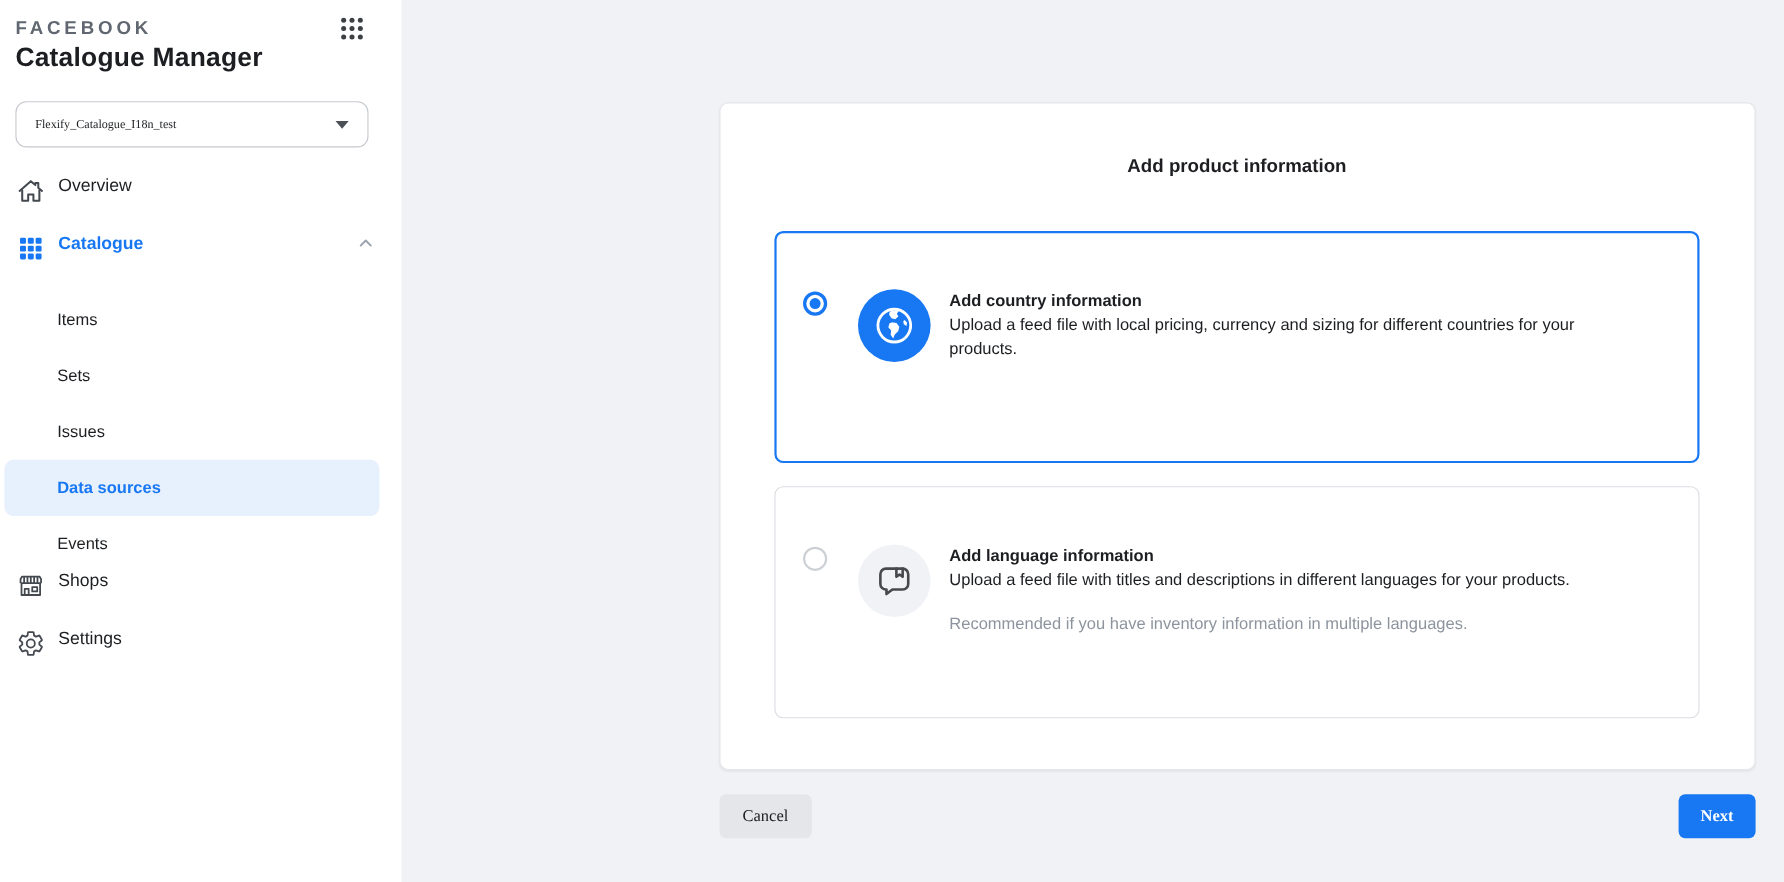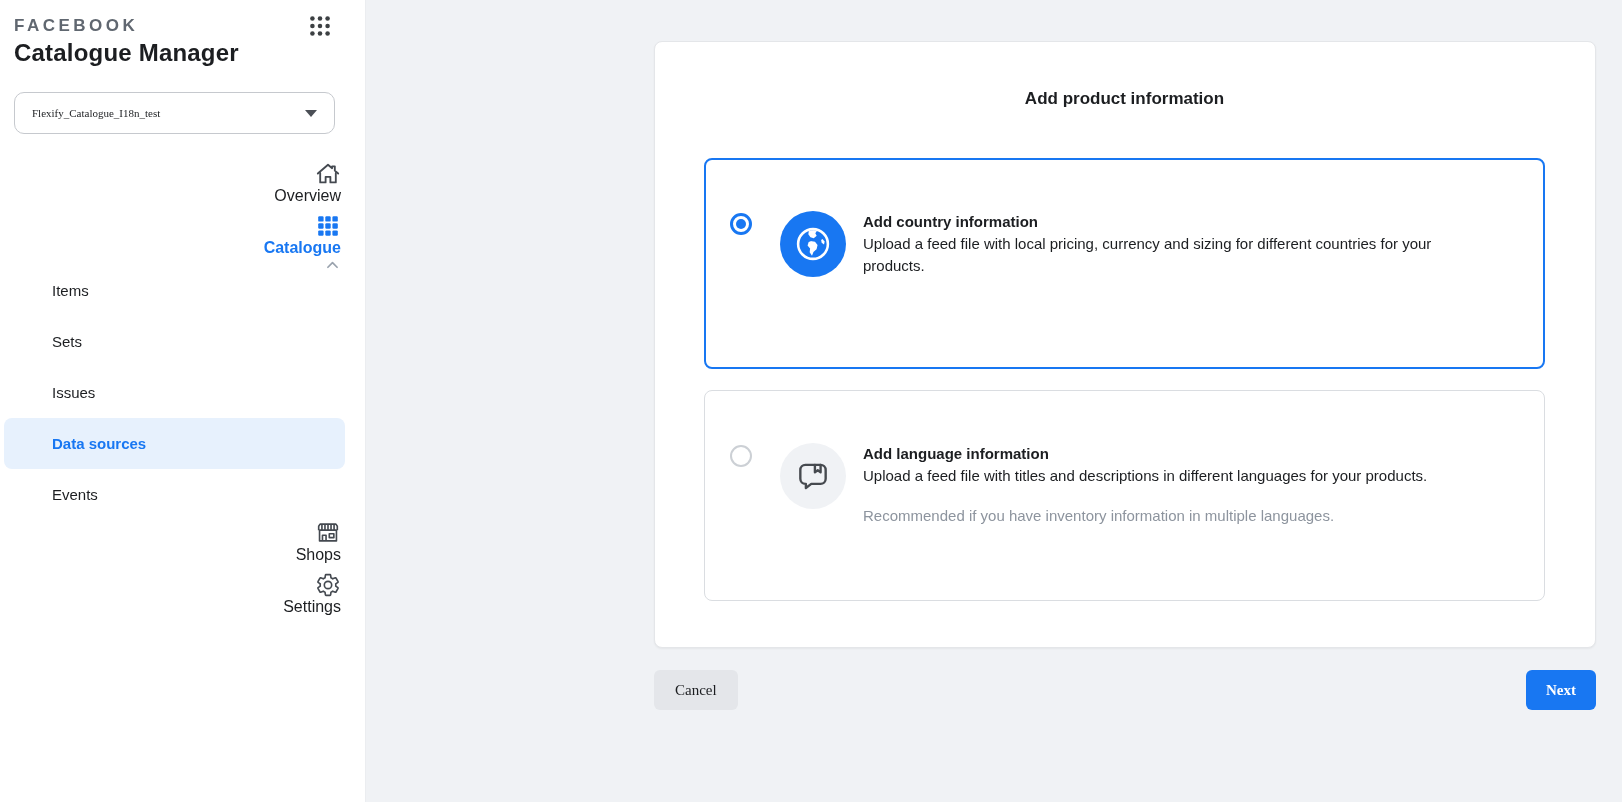--- a/index.html
+++ b/index.html
@@ -13,31 +13,31 @@
   .logo-row { display:flex; justify-content:space-between; align-items:center; }
   .fb-logo { font-size:17px; font-weight:700; letter-spacing:3.5px; color:#606770; }
   .apps-icon { display:inline-flex; cursor:pointer; }
   .app-title { font-size:24px; font-weight:700; color:#1c1e21; letter-spacing:.2px; }
   .cat-select { margin:25px 30px 0 14px; height:42px; border:1px solid #c6c9ce; border-radius:10px;
                 display:flex; align-items:center; justify-content:space-between; padding:0 17px; cursor:pointer; background:#fff; }
   .cat-select .val { font-size:11px; color:#1c1e21;font-family:Liberation Serif, serif; }
   .caret-down { width:0; height:0; border-left:6px solid transparent; border-right:6px solid transparent; border-top:7px solid #4b4f56; }
 
   nav { margin-top:27px; }
-  .nav-item { height:52px; display:flex; align-items:flex-end; padding:0 24px 0 15px; cursor:pointer;flex-direction:column; }
+  .nav-item { height:52px; display:flex; align-items:flex-start; padding:0 24px 0 15px; cursor:pointer; }
   .nav-icon { width:26px; height:26px; display:inline-flex; align-items:center; justify-content:center; flex:0 0 auto; }
   .nav-label { font-size:16px; margin-left:12px; color:#1c1e21; }
   .nav-item.active .nav-label { color:#1877F2; font-weight:700; }
   .nav-item .chev { margin-left:auto; display:inline-flex; }
   .nav-sub { height:51px; display:flex; align-items:center; padding-left:48px; margin:0 20px 0 4px;
              border-radius:8px; font-size:15px; cursor:pointer; color:#1c1e21; }
   .nav-sub.selected { background:#e7f1fd; color:#1877F2; font-weight:700; }
 
   
-  .main { flex:1 1 auto; background:#f0f2f5; padding:41px 26px 0 288px; }
+  .main { flex:1 1 auto; background:#f0f2f5; padding:93px 26px 0 288px; }
   .panel { background:#fff; border:1px solid #e4e6e9; border-radius:8px; box-shadow:0 1px 2px rgba(0,0,0,.05);
            height:607px; padding:47px 50px 0 49px; }
   .panel h2 { font-size:17px; font-weight:700; text-align:center; color:#1c1e21; }
   .options { margin-top:49px; }
   .option { border:1px solid #dadde1; border-radius:8px; min-height:211px; display:flex;
             align-items:flex-start; padding:52px 24px 0 25px; background:#fff; cursor:pointer; }
   .option.selected { border:2px solid #1877F2; padding:51px 23px 0 24px; }
   .option + .option { margin-top:21px; }
 
   .radio { width:22px; height:22px; border-radius:50%; border:2px solid #ccd0d5; background:#fff;

